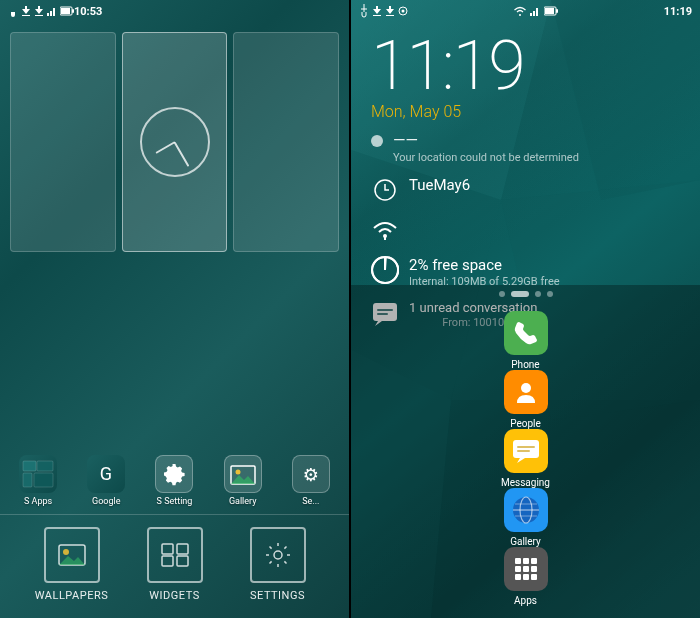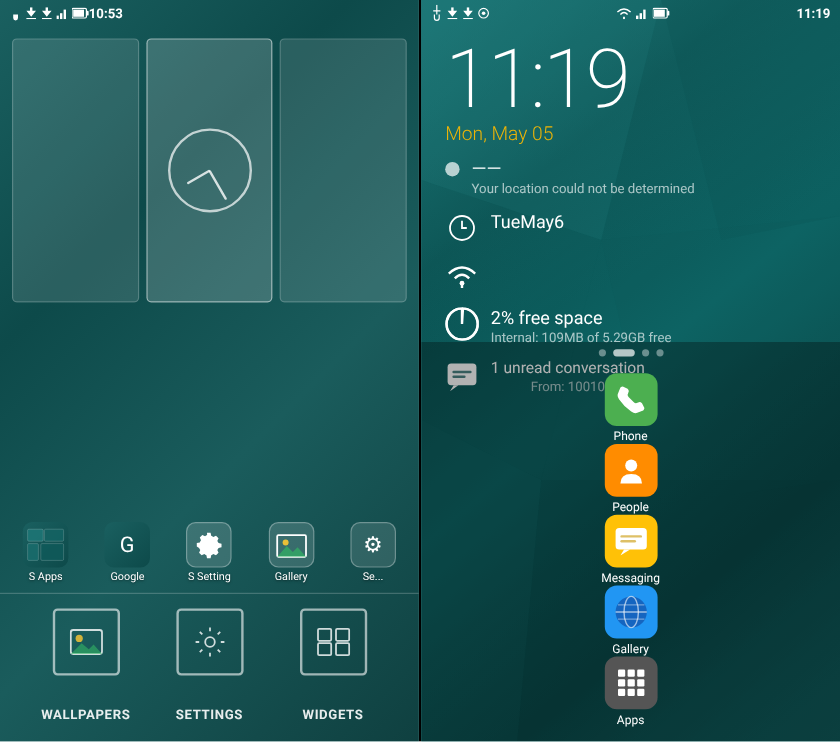--- a/index.html
+++ b/index.html
@@ -187,23 +187,22 @@
       display: flex;
       align-items: center;
       justify-content: center;
       font-size: 24px;
       color: rgba(255,255,255,0.8);
     }
 
     .bottom-option-label {
       color: rgba(255,255,255,0.9);
       font-size: 11px;
-      font-weight: 700;
+      font-weight: 400;
       letter-spacing: 0.5px;
-      margin-top: 20px;
     }
 
     
     .right-panel {
       width: 350px;
       height: 618px;
       background: #0d6060;
       position: relative;
       overflow: hidden;
       display: flex;
@@ -507,37 +506,37 @@
         <svg width="28" height="24" viewBox="0 0 28 24" fill="rgba(255,255,255,0.8)">
           <rect x="1" y="2" width="26" height="20" rx="2" fill="none" stroke="rgba(255,255,255,0.8)" stroke-width="1.5"></rect>
           <circle cx="8" cy="9" r="3" fill="rgba(255,200,50,0.8)"></circle>
           <polygon points="1,22 10,13 16,18 20,14 27,22" fill="rgba(50,180,100,0.6)"></polygon>
         </svg>
       </div>
       <span class="bottom-option-label">WALLPAPERS</span>
     </div>
     <div class="bottom-option">
       <div class="bottom-option-icon">
-        <svg width="28" height="28" viewBox="0 0 28 28" fill="none" stroke="rgba(255,255,255,0.8)" stroke-width="1.5">
-          <circle cx="14" cy="14" r="4"></circle>
-          <path d="M14 2 L14 5 M14 23 L14 26 M2 14 L5 14 M23 14 L26 14 M5.5 5.5 L7.6 7.6 M20.4 20.4 L22.5 22.5 M22.5 5.5 L20.4 7.6 M7.6 20.4 L5.5 22.5"></path>
-        </svg>
-      </div>
-      <span class="bottom-option-label">SETTINGS</span>
-    </div>
-    <div class="bottom-option">
-      <div class="bottom-option-icon">
         <svg width="28" height="24" viewBox="0 0 28 24" fill="rgba(255,255,255,0.8)">
           <rect x="1" y="1" width="11" height="10" rx="1" fill="none" stroke="rgba(255,255,255,0.8)" stroke-width="1.5"></rect>
           <rect x="16" y="1" width="11" height="10" rx="1" fill="none" stroke="rgba(255,255,255,0.8)" stroke-width="1.5"></rect>
           <rect x="1" y="13" width="11" height="10" rx="1" fill="none" stroke="rgba(255,255,255,0.8)" stroke-width="1.5"></rect>
           <rect x="16" y="13" width="11" height="10" rx="1" fill="none" stroke="rgba(255,255,255,0.8)" stroke-width="1.5"></rect>
         </svg>
       </div>
       <span class="bottom-option-label">WIDGETS</span>
+    </div>
+    <div class="bottom-option">
+      <div class="bottom-option-icon">
+        <svg width="28" height="28" viewBox="0 0 28 28" fill="none" stroke="rgba(255,255,255,0.8)" stroke-width="1.5">
+          <circle cx="14" cy="14" r="4"></circle>
+          <path d="M14 2 L14 5 M14 23 L14 26 M2 14 L5 14 M23 14 L26 14 M5.5 5.5 L7.6 7.6 M20.4 20.4 L22.5 22.5 M22.5 5.5 L20.4 7.6 M7.6 20.4 L5.5 22.5"></path>
+        </svg>
+      </div>
+      <span class="bottom-option-label">SETTINGS</span>
     </div>
   </div>
 </div>
 
 <div class="panel-divider"></div>
 
 <div class="right-panel">
   <div class="right-bg"></div>
 
   <svg style="position:absolute;inset:0;width:100%;height:100%;z-index:1;pointer-events:none">

